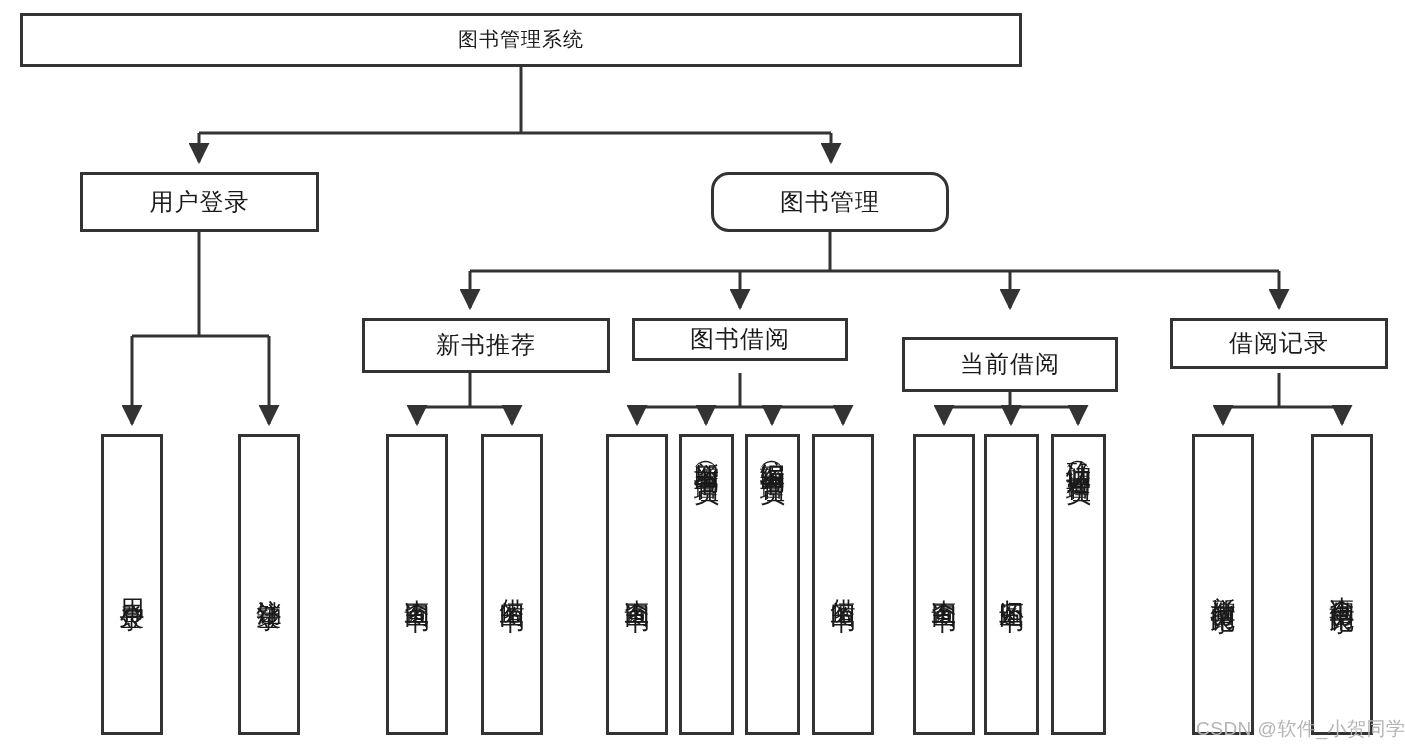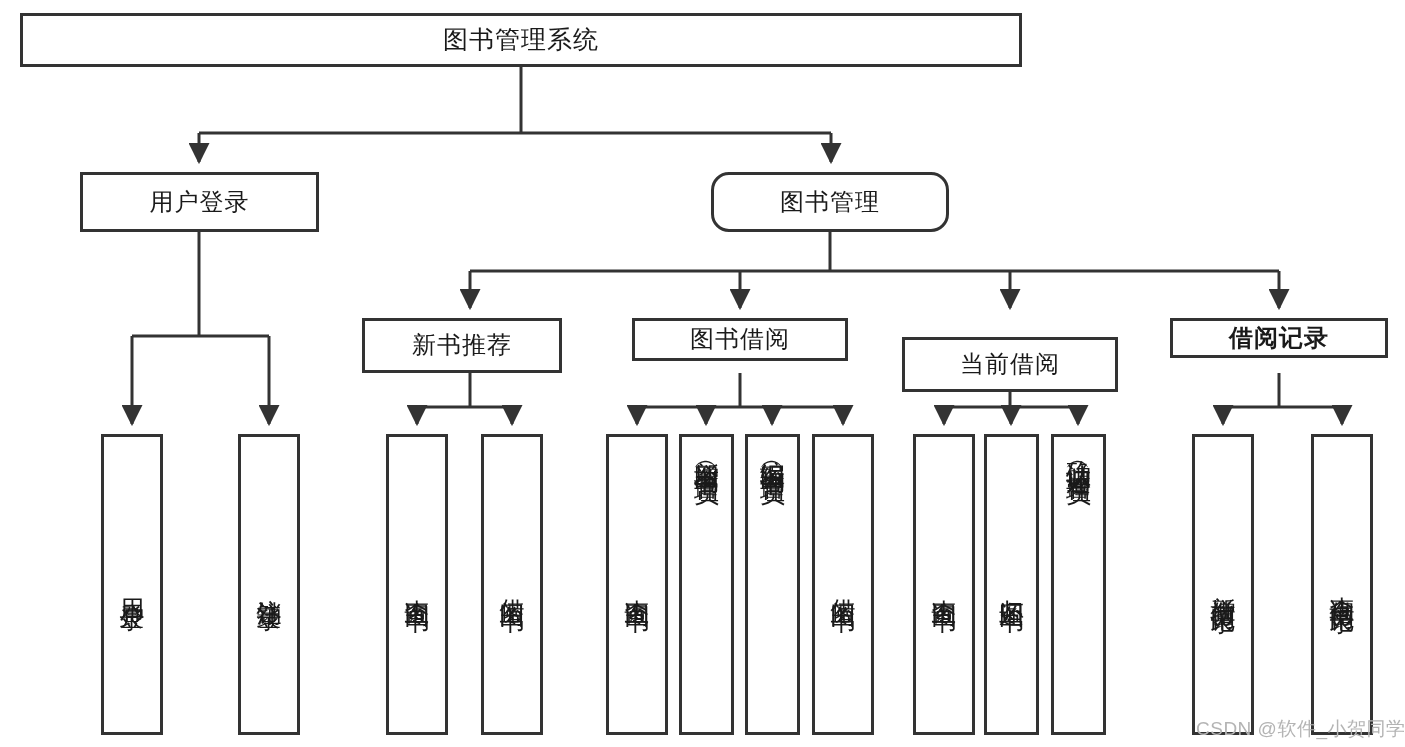--- a/index.html
+++ b/index.html
@@ -41,21 +41,21 @@
     text-align: center;
     line-height: 1.18;
     white-space: nowrap;
   }
   
   .node.horiz .lbl {
     font-size: 24px;
     letter-spacing: 1px;
   }
   .node.root .lbl {
-    font-size: 25px;
+    font-size: 20px;
   }
   
   .node.vert {
     align-items: flex-start;
     padding-top: 4px;
   }
   .node.vert .lbl {
     writing-mode: vertical-rl;
     text-orientation: upright;
     font-size: 25px;
@@ -137,30 +137,30 @@
     <span class="lbl">图书管理系统</span>
   </div>
 
   <div class="node horiz" style="left:80px; top:172px; width:239px; height:60px;">
     <span class="lbl">用户登录</span>
   </div>
   <div class="node horiz" style="left:711px; top:172px; width:238px; height:60px;border-radius:18px;">
     <span class="lbl">图书管理</span>
   </div>
 
-  <div class="node horiz" style="left:362px; top:318px; width:200px; height:55px;">
+  <div class="node horiz" style="left:362px; top:318px; width:248px; height:55px;">
     <span class="lbl">新书推荐</span>
   </div>
   <div class="node horiz" style="left:632px; top:318px; width:216px; height:43px;">
     <span class="lbl">图书借阅</span>
   </div>
   <div class="node horiz" style="left:902px; top:318px; width:216px; height:55px;margin-top:19px;">
     <span class="lbl">当前借阅</span>
   </div>
-  <div class="node horiz" style="left:1170px; top:318px; width:218px; height:40px;font-weight:bold;">
+  <div class="node horiz" style="left:1170px; top:318px; width:218px; height:51px;">
     <span class="lbl">借阅记录</span>
   </div>
 
   <div class="node vert mid" style="left:101px; top:434px; width:62px; height:301px;">
     <span class="lbl">用户登录</span>
   </div>
   <div class="node vert mid" style="left:238px; top:434px; width:62px; height:301px;">
     <span class="lbl">注销登录</span>
   </div>
 

